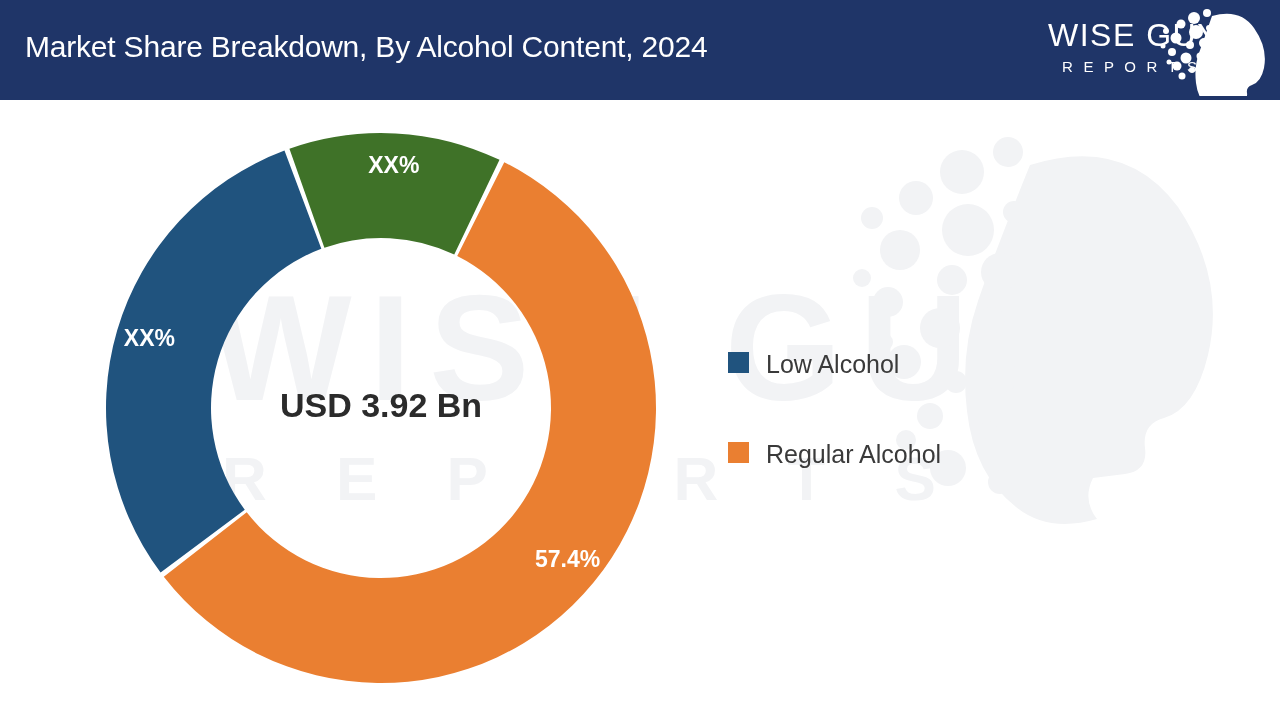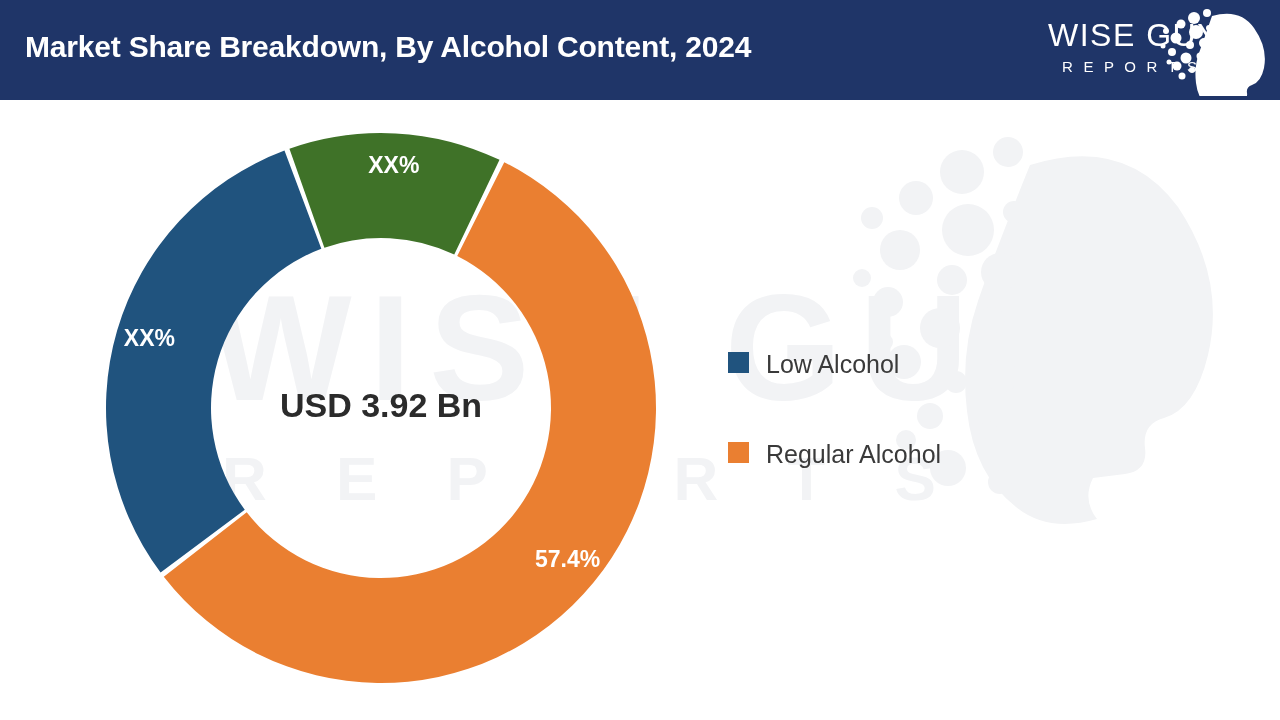--- a/index.html
+++ b/index.html
@@ -24,21 +24,21 @@
     width: 1280px;
     height: 100px;
     background: #1f3568;
     box-sizing: border-box;
   }
   #header-title {
     position: absolute;
     left: 25px;
     top: 30px;
     font-size: 30px;
-    font-weight: bold;
+    font-weight: normal;
     color: #ffffff;
     letter-spacing: -0.2px;
     white-space: nowrap;
   }
 
   
   #brand-logo {
     position: absolute;
     right: 6px;
     top: 4px;

